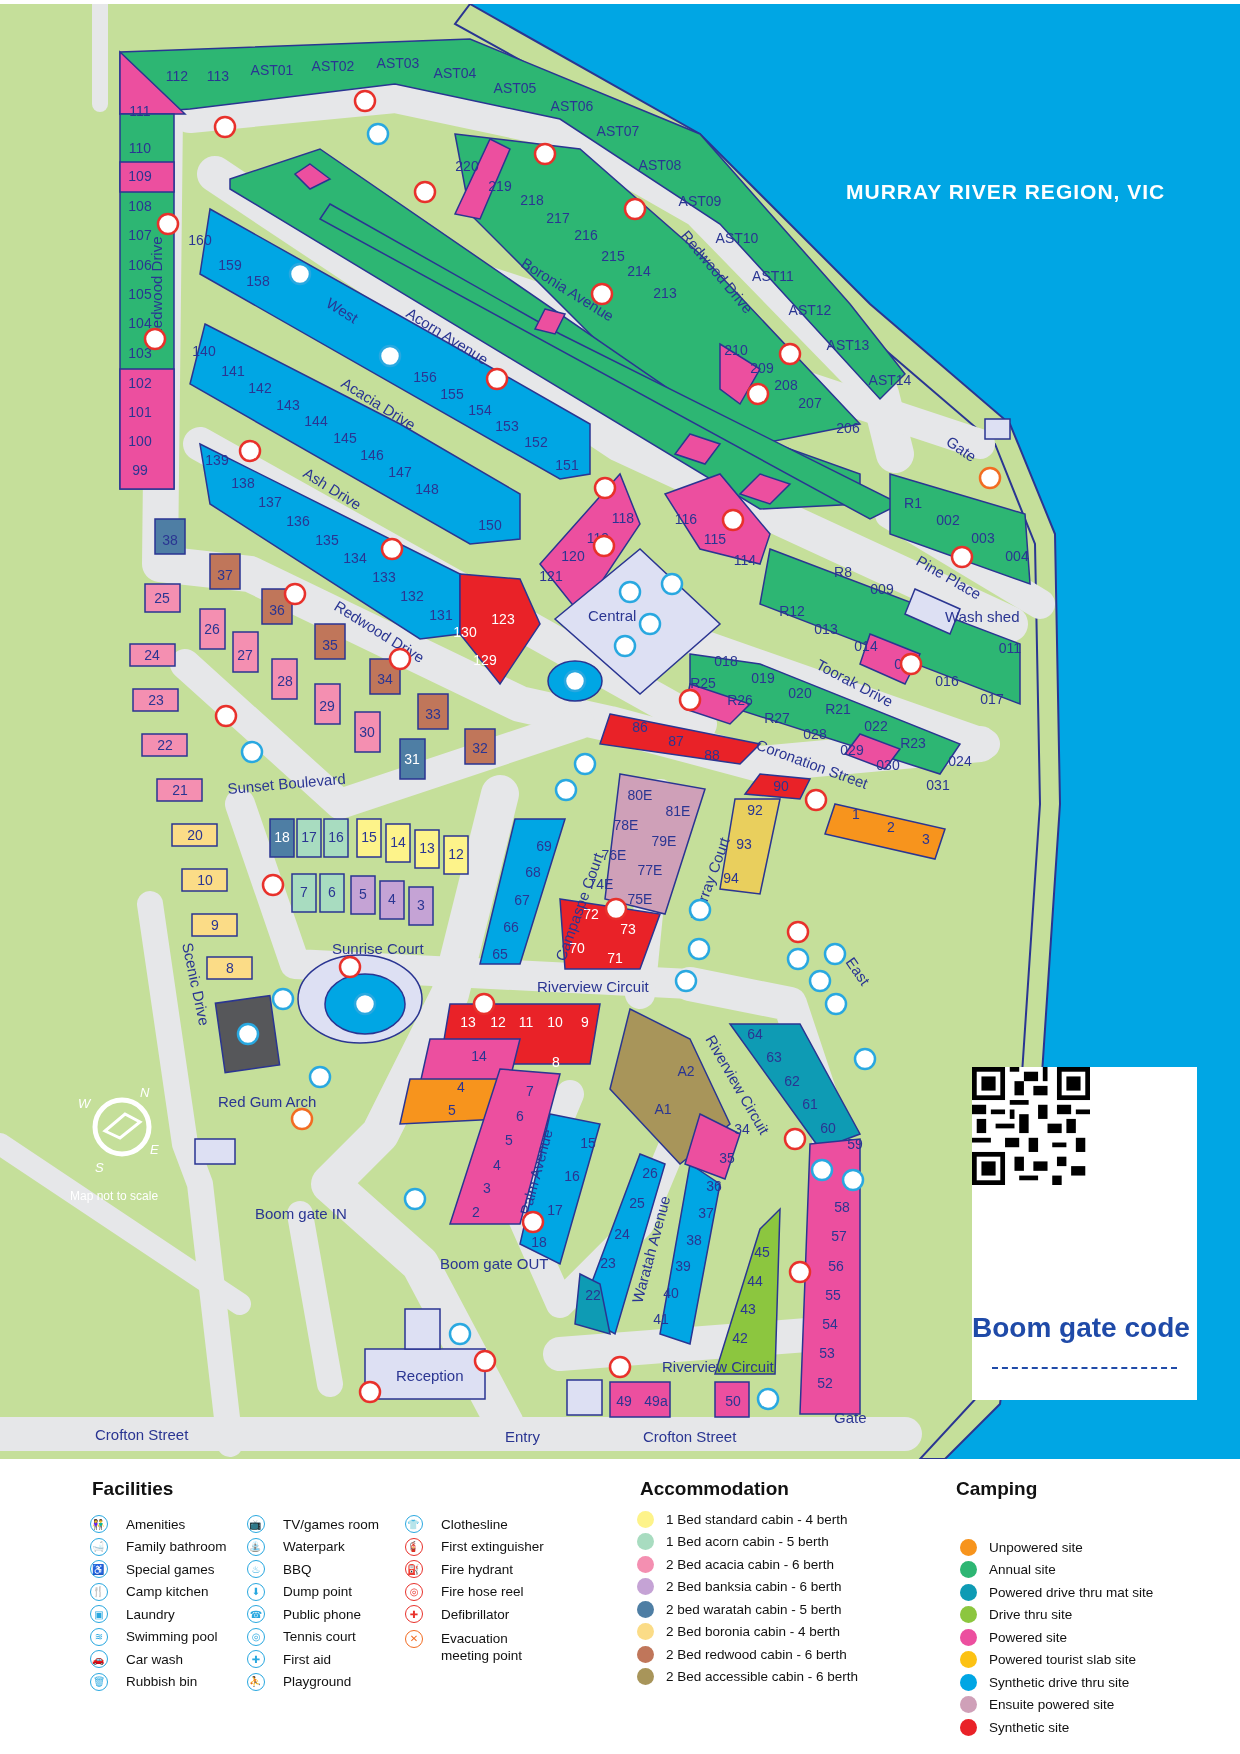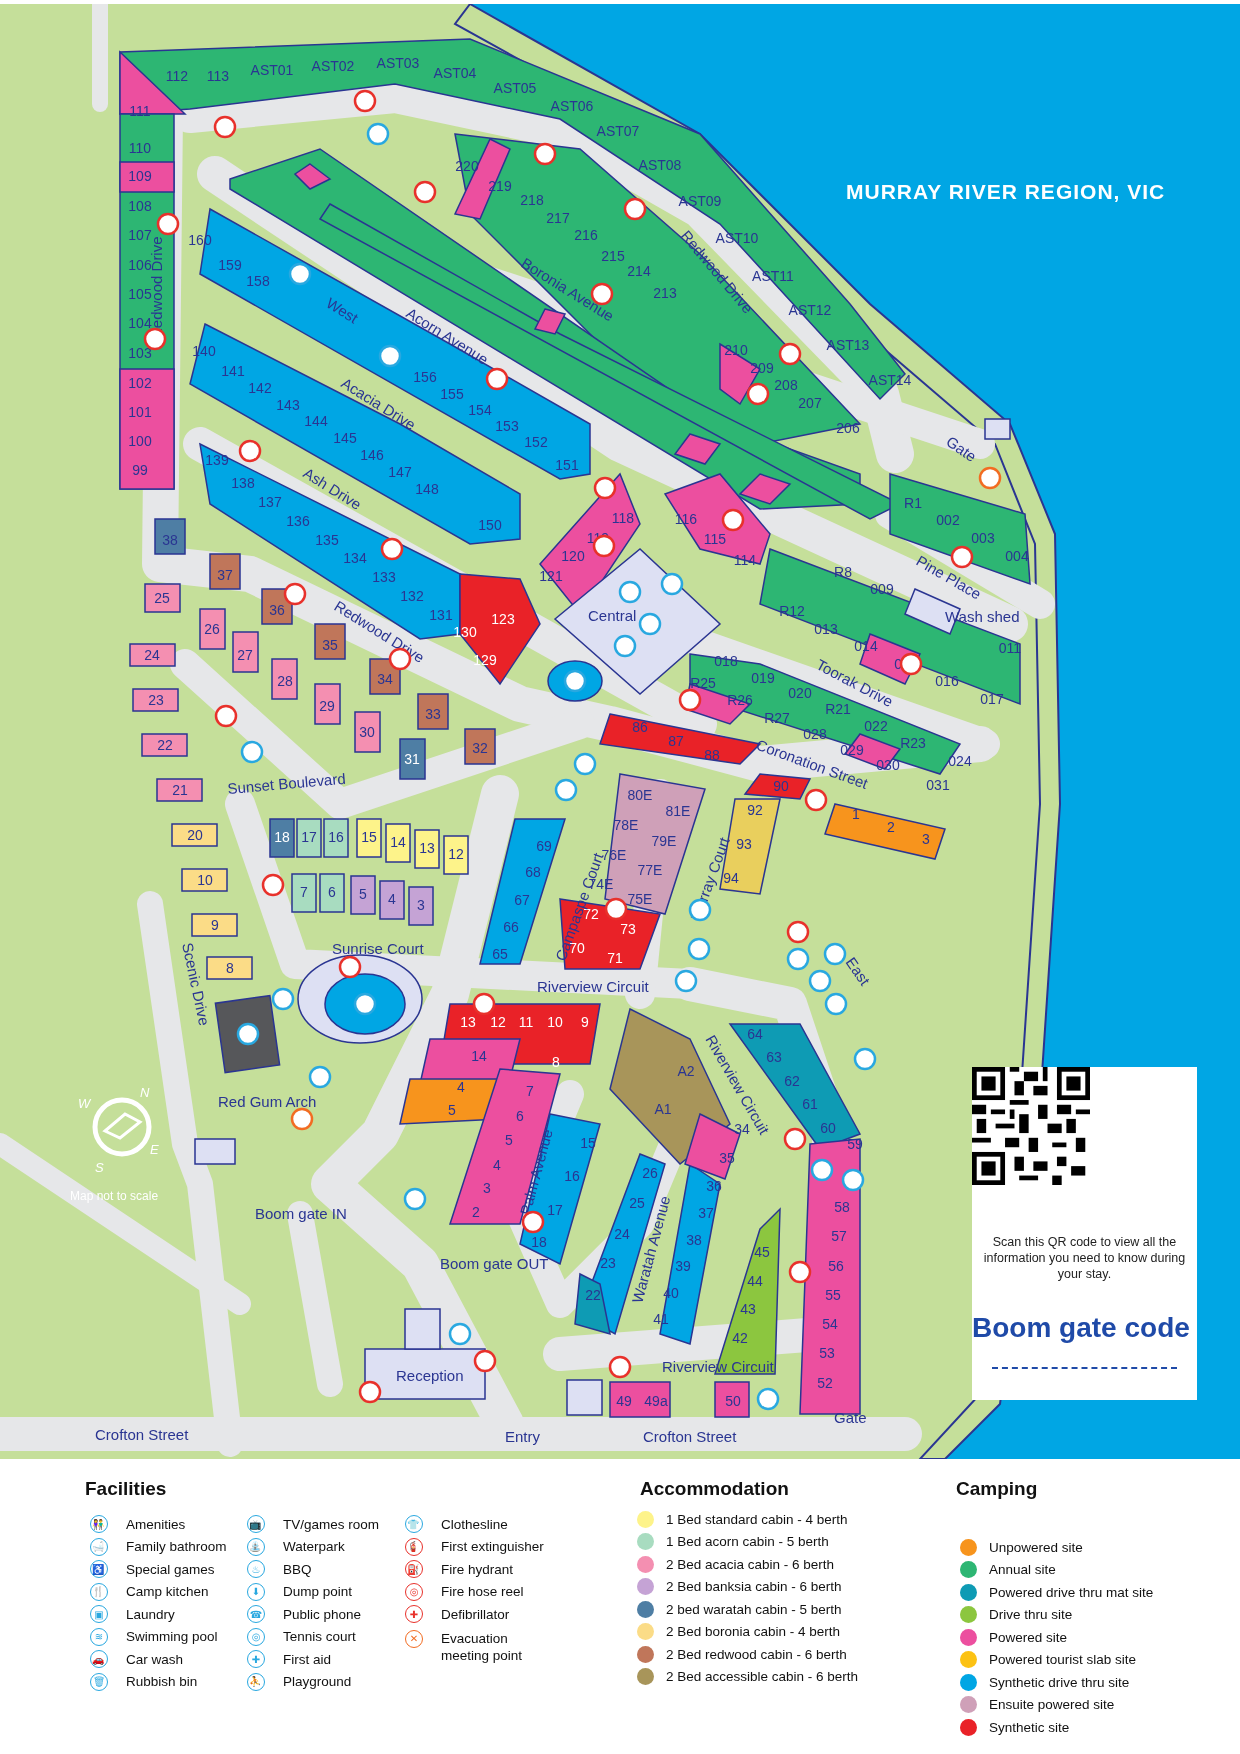--- a/index.html
+++ b/index.html
@@ -580,27 +580,26 @@
       <rect x="22" y="15" width="2" height="3"></rect>
           <rect x="9" y="19" width="2" height="3"></rect>
           <rect x="13" y="20" width="3" height="2"></rect>
           <rect x="18" y="19" width="2" height="2"></rect>
       <rect x="21" y="21" width="3" height="2"></rect>
           <rect x="17" y="23" width="2" height="2"></rect>
           <rect x="10" y="23" width="4" height="1"></rect>
           <rect x="8" y="9" width="1" height="2"></rect>
     </g>
   </svg>
-  <div class="qr-text">Scan this QR code to view all the information you need to know during your stay.</div>
   <div class="boom-label">Boom gate code</div>
   <div class="boom-line"></div>
 </div>
 </div>
 
-<div class="legend" style="left:85px;">
+<div class="legend" style="left:92px;">
   <h3>Facilities</h3>
 </div>
 <div class="col" style="left:90px;top:1513px;">
   <div class="leg-item">
       <span class="leg-icon">👫</span>
       <span>Amenities</span>
     </div>
   <div class="leg-item">
       <span class="leg-icon">🛁</span>
       <span>Family bathroom</span>

